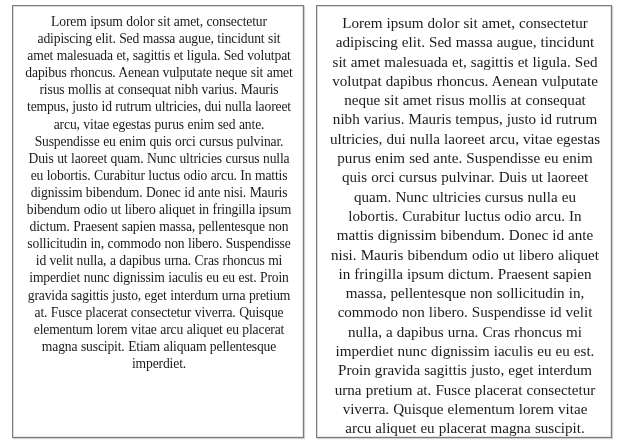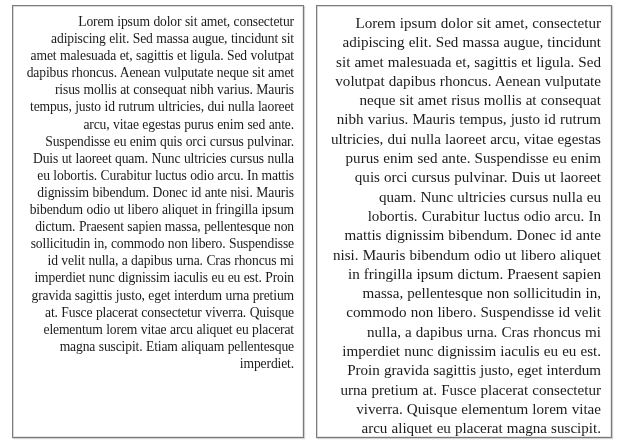--- a/index.html
+++ b/index.html
@@ -44,21 +44,21 @@
   .panel-right {
     left: 316px;
     top: 5px;
     width: 296px;
     height: 433px;
   }
 
   .text-body {
     margin: 0;
     color: #1b1b1b;
-    text-align: right;
+    text-align: center;
     white-space: normal;
     word-spacing: 0.02em;
   }
 
   
   .panel-left .text-body {
     padding: 7px 9px 8px 11px;
     font-size: 13.6px;
     line-height: 17.1px;
     letter-spacing: -0.01em;

